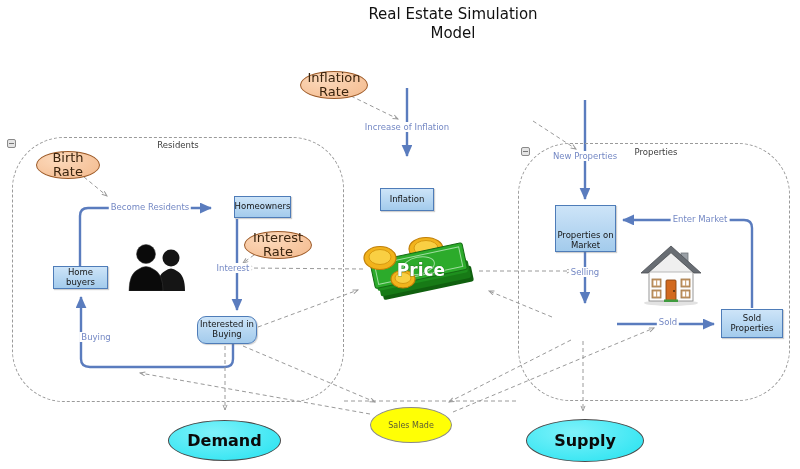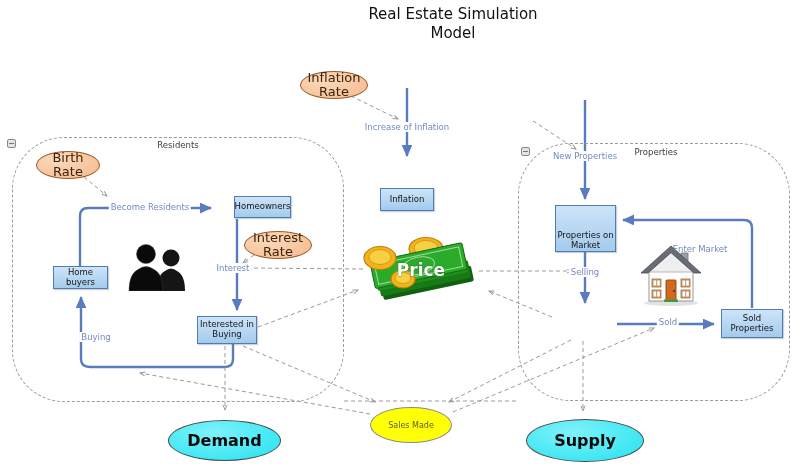--- a/index.html
+++ b/index.html
@@ -90,21 +90,21 @@
 
   <div class="stock" style="left:380px;top:163px;width:54px;height:23px;margin-top:25px;">
     <span>Inflation</span>
     </div>
   <div class="stock" style="left:234px;top:196px;width:57px;height:22px;">
     <span>Homeowners</span>
     </div>
   <div class="stock" style="left:53px;top:266px;width:55px;height:23px;">
     <span>Home buyers</span>
     </div>
-  <div class="stock" style="left:197px;top:316px;width:60px;height:28px;">
+  <div class="stock" style="left:197px;top:316px;width:60px;height:28px;border-radius:9px;">
     <span>Interested in Buying</span>
     </div>
   <div class="stock" style="left:555px;top:205px;width:61px;height:47px;align-items:flex-end;">
     <span>Properties on Market</span>
     </div>
   <div class="stock" style="left:721px;top:309px;width:62px;height:29px;">
     <span>Sold Properties</span>
     </div>
 
   <div class="rate" style="left:300px;top:71px;width:68px;height:28px;">
@@ -117,21 +117,21 @@
     <span>Interest Rate</span>
     </div>
 
   <div class="flowlabel" style="left:407px;top:127px;">Increase of Inflation</div>
   <div class="flowlabel" style="left:585px;top:156px;">New Properties</div>
   <div class="flowlabel" style="left:150px;top:207px;">Become Residents</div>
   <div class="flowlabel" style="left:233px;top:268px;">Interest</div>
   <div class="flowlabel" style="left:96px;top:337px;">Buying</div>
   <div class="flowlabel" style="left:585px;top:272px;">Selling</div>
   <div class="flowlabel" style="left:668px;top:322px;">Sold</div>
-  <div class="flowlabel" style="left:700px;top:219px;margin-top:30px;">Enter Market</div>
+  <div class="flowlabel" style="left:700px;top:219px;">Enter Market</div>
 
   <div class="result" style="left:168px;top:420px;width:113px;height:41px;">
     <span>Demand</span>
     </div>
   <div class="result" style="left:526px;top:419px;width:118px;height:43px;">
     <span>Supply</span>
     </div>
   <div class="sales" style="left:370px;top:407px;width:82px;height:36px;">
     <span>Sales Made</span>
     </div>

